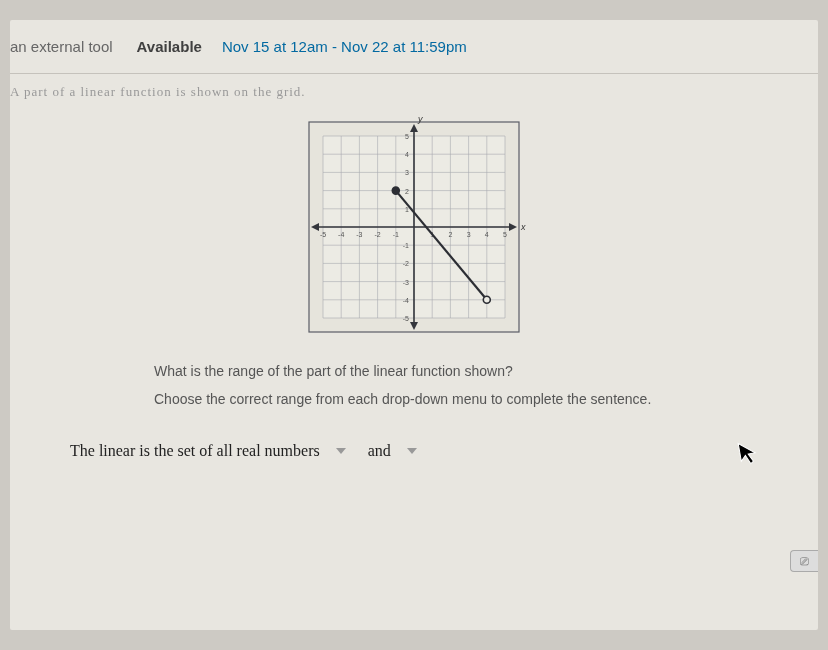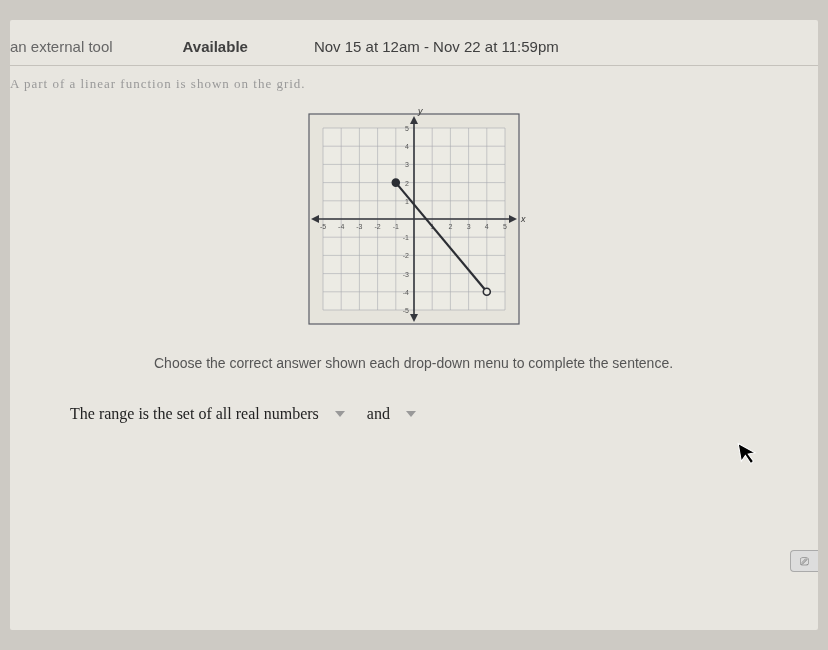--- a/index.html
+++ b/index.html
@@ -12,40 +12,39 @@
       position: relative;
     }
     .page {
       background: #e8e6e0;
       margin: 20px 10px;
       min-height: 610px;
       border-radius: 2px;
       position: relative;
     }
     .top-bar {
-      padding: 18px 20px 10px 0;
+      padding: 18px 20px 18px 0;
       display: flex;
       align-items: flex-end;
       border-bottom: 1px solid #c5c2bc;
       color: #555;
       font-size: 15px;
-      gap: 46px;
     }
     .external-tool {
       color: #666;
       margin-right: 24px;
       font-weight: 500;
     }
     .available-label {
       color: #404040;
       font-weight: 600;
       margin-right: 20px;
     }
     .available-date {
-      color: #404040;
+      color: #0369a1;
     }
     .cutoff-text {
       color: #999;
       font-size: 13px;
       letter-spacing: 1px;
       margin-top: 10px;
       font-family: Georgia, serif;
     }
     .graph-wrap {
       display: flex;
@@ -184,26 +183,27 @@
         <text x="110" y="27" font-size="7" fill="#555" text-anchor="end">5</text>
         <text x="222" y="118" font-size="9" fill="#333" font-style="italic">x</text>
         <text x="119" y="10" font-size="9" fill="#333" font-style="italic">y</text>
         <line x1="96.8" y1="78.60000000000001" x2="187.8" y2="187.8" stroke="#2c2e34" stroke-width="2.2"></line>
         <circle cx="96.8" cy="78.60000000000001" r="3.5" fill="#2c2e34" stroke="#2c2e34" stroke-width="1.6"></circle>
         <circle cx="187.8" cy="187.8" r="3.5" fill="#ecebe4" stroke="#2c2e34" stroke-width="1.6"></circle>
       </svg>
   </div>
 
   <div class="question-text">
-    <div style="margin-top:6px;">Choose the correct answer shown each drop-down menu to complete the sentence.</div>
+    <div>What is the range of the part of the linear function shown?</div>
+    <div style="margin-top:6px;">Choose the correct range from each drop-down menu to complete the sentence.</div>
   </div>
 
 
   <div class="answer-row">
-    <span>The range is the set of all real numbers</span>
+    <span>The linear is the set of all real numbers</span>
     <span class="dropdown">
       <span class="chevron"></span>
     </span>
     <span>and</span>
     <span class="dropdown">
       <span class="chevron"></span>
     </span>
   </div>
 
   <div class="cursor">

